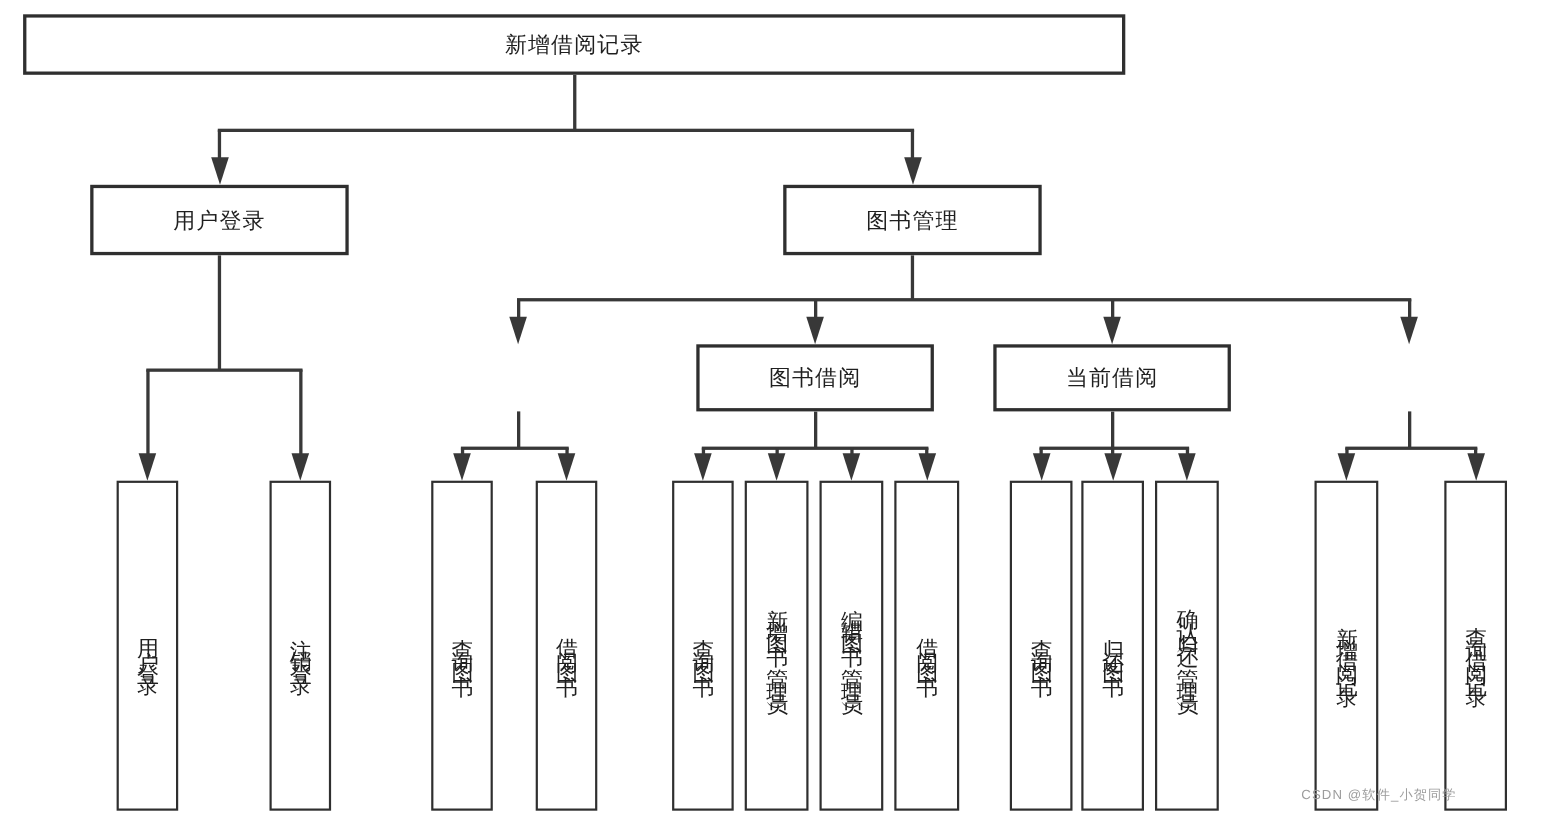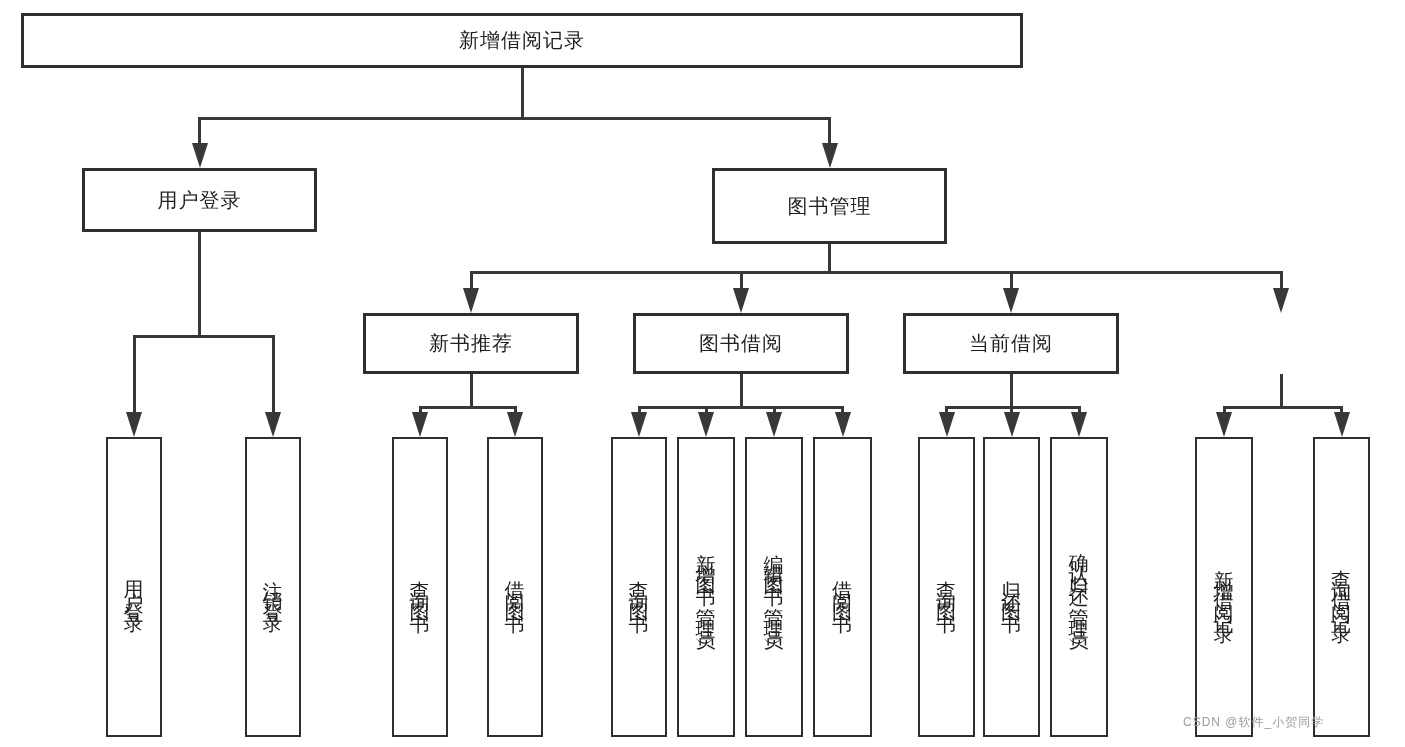--- a/index.html
+++ b/index.html
@@ -46,25 +46,22 @@
 <body>
 
 <div id="stage">
   <div class="watermark">CSDN @软件_小贺同学</div>
 <div class="node" style="left: 21px; top: 13px; width: 1002px; height: 55px;">
       <span class="lbl">新增借阅记录</span>
     </div>
     <div class="node" style="left: 82px; top: 168px; width: 235px; height: 64px;">
       <span class="lbl">用户登录</span>
     </div>
-    <div class="node" style="left: 712px; top: 168px; width: 235px; height: 76px;">
+    <div class="node" style="left: 712px; top: 168px; width: 235px; height: 64px;">
       <span class="lbl">图书管理</span>
-    </div>
-    <div class="node" style="left: 363px; top: 313px; width: 216px; height: 61px;">
-      <span class="lbl">新书推荐</span>
     </div>
     <div class="node" style="left: 633px; top: 313px; width: 216px; height: 61px; text-align: center;">
       <span class="lbl">图书借阅</span>
     </div>
     <div class="node" style="left: 903px; top: 313px; width: 216px; height: 61px; text-align: right;">
       <span class="lbl">当前借阅</span>
     </div>
     <div class="node leaf" style="left: 106px; top: 437px; width: 56px; height: 300px;">
       <span class="lbl">用户登录</span>
     </div>

